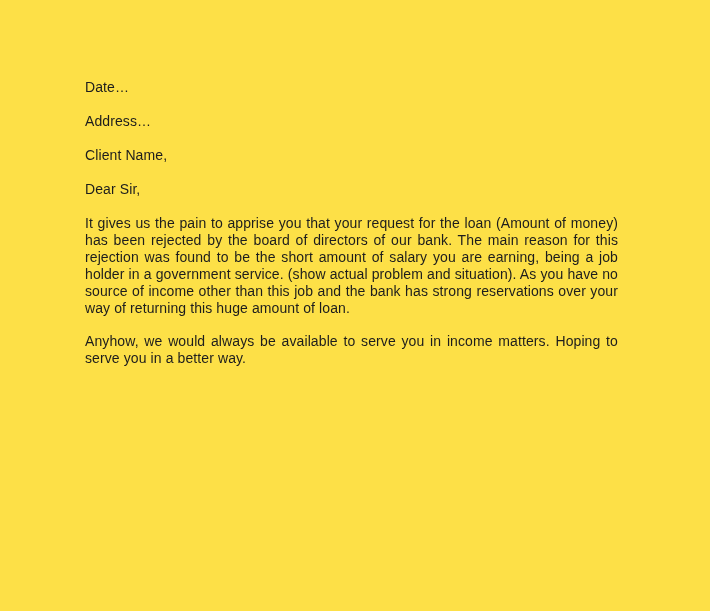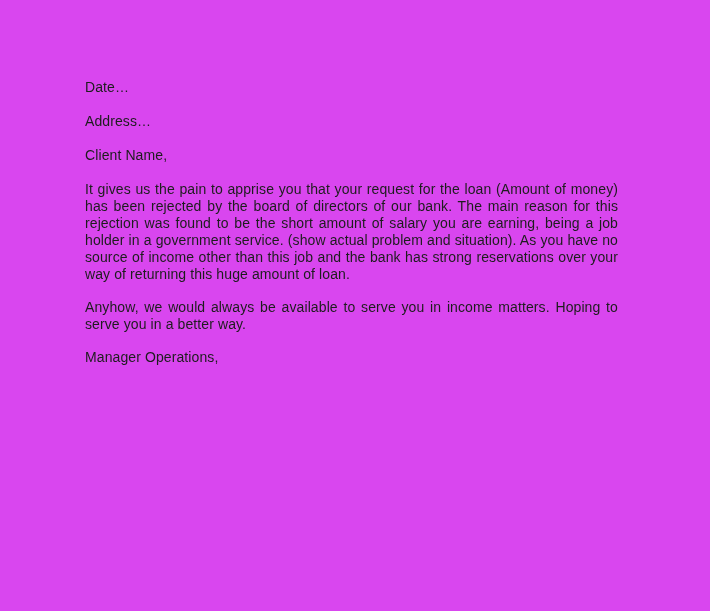--- a/index.html
+++ b/index.html
@@ -10,21 +10,21 @@
   body {
     width: 710px;
     height: 611px;
     overflow: hidden;
     font-family: "Liberation Sans", "DejaVu Sans", sans-serif;
   }
   .page {
     position: relative;
     width: 710px;
     height: 611px;
-    background: #d946ef;
+    background: #fde047;
   }
   .letter {
     position: absolute;
     top: 0;
     left: 0;
     box-sizing: border-box;
     width: 710px;
     padding: 79px 84px 0 85px;
     color: #1d1d1d;
     font-size: 14px;
@@ -43,17 +43,17 @@
   }
 </style>
 </head>
 <body>
 
 <div class="page">
   <div class="letter">
     <p>Date…</p>
     <p>Address…</p>
     <p>Client Name,</p>
+    <p>Dear Sir,</p>
     <p class="body-par">It gives us the pain to apprise you that your request for the loan (Amount of money) has been rejected by the board of directors of our bank. The main reason for this rejection was found to be the short amount of salary you are earning, being a job holder in a government service. (show actual problem and situation). As you have no source of income other than this job and the bank has strong reservations over your way of returning this huge amount of loan.</p>
     <p class="body-par">Anyhow, we would always be available to serve you in income matters. Hoping to serve you in a better way.</p>
-    <p>Manager Operations,</p>
   </div>
 </div>
 
 </body></html>

